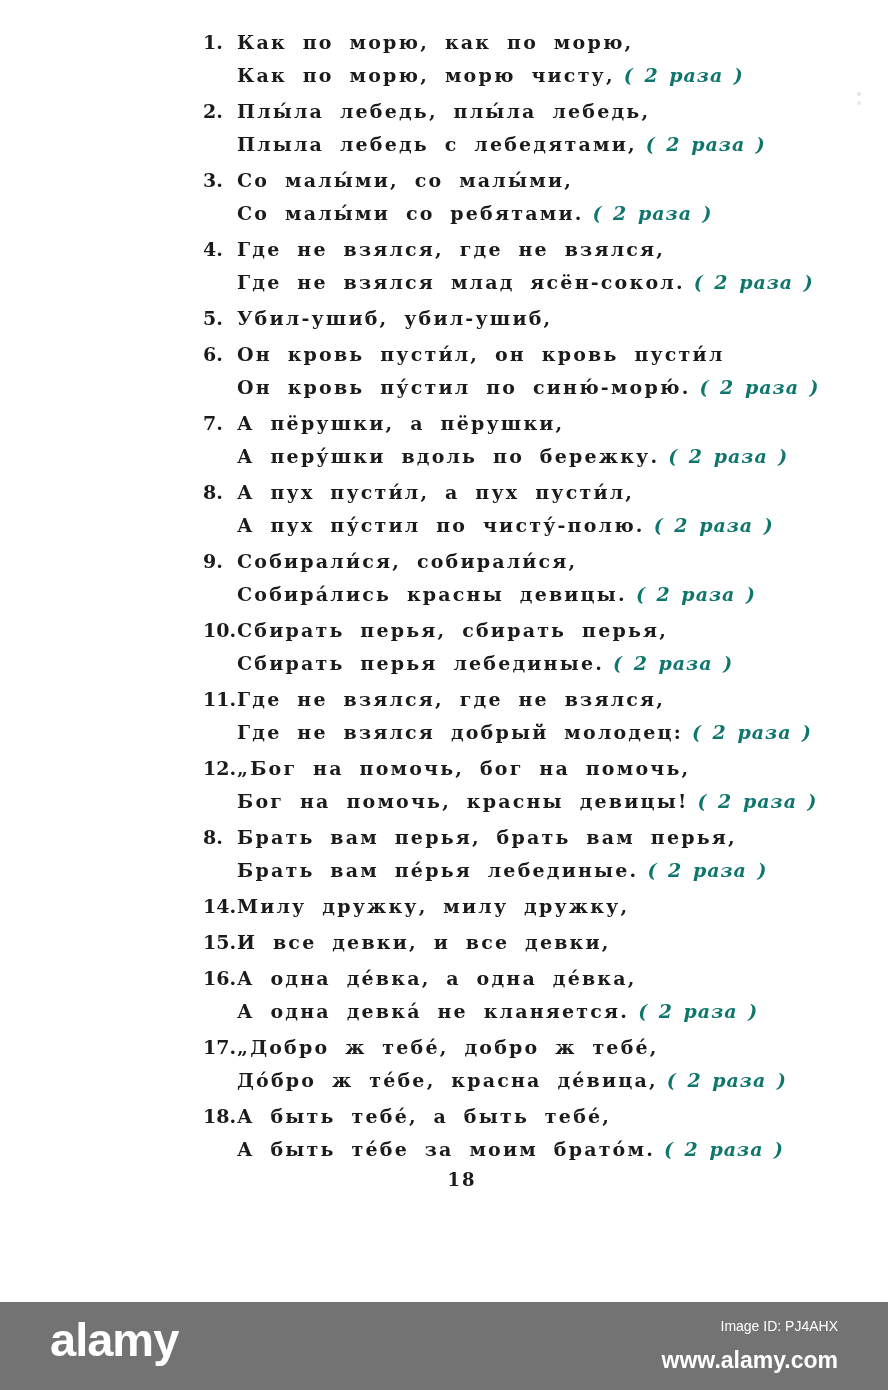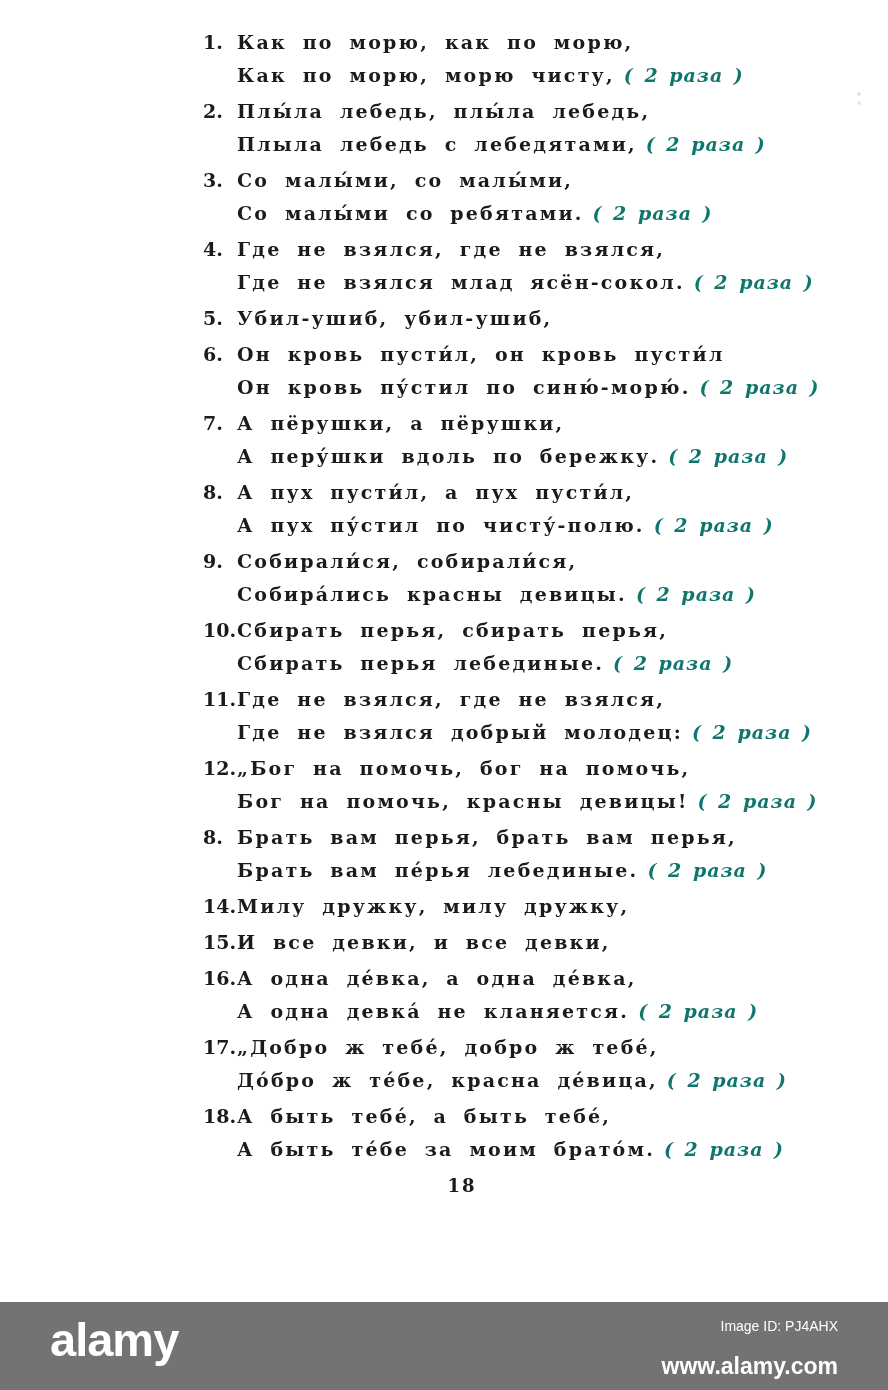--- a/index.html
+++ b/index.html
@@ -18,40 +18,40 @@
     height:33px;line-height:33px;white-space:nowrap;
     font-weight:700;font-size:19px;letter-spacing:2.2px;word-spacing:7px;
   }
   .num{display:inline-block;min-width:34px;letter-spacing:0;}
   .vline2{padding-left:34px;}
   .rep{
     font-style:italic;font-weight:700;font-size:19px;
     letter-spacing:1px;word-spacing:3px;margin-left:9px;color:#0f766e;
   }
   .pagenum{
-    margin-top:9px;text-align:center;padding-left:36px;
+    margin-top:3px;text-align:center;padding-left:36px;
     font-weight:700;font-size:18px;letter-spacing:2px;color:#1b1b1b;
   }
   .artifact{
     position:absolute;top:92px;right:27px;width:4px;height:4px;border-radius:50%;
     background:#e3e3e3;box-shadow:0 9px 0 #e7e7e7;
   }
   .alamy-bar{
     position:absolute;left:0;bottom:0;width:888px;height:88px;background:#737373;
     font-family:"Liberation Sans","DejaVu Sans",sans-serif;
   }
   .alamy-logo{
     position:absolute;left:50px;top:14px;
     color:#ffffff;font-weight:700;font-size:47px;letter-spacing:-1px;line-height:1;
   }
   .alamy-right{
     position:absolute;right:50px;top:17px;text-align:right;color:#ffffff;
   }
   .alamy-id{font-size:14px;font-weight:400;line-height:1.1;}
-  .alamy-url{font-size:23px;font-weight:700;line-height:1.1;margin-top:20px;}
+  .alamy-url{font-size:23px;font-weight:700;line-height:1.1;margin-top:14px;}
 </style>
 </head>
 <body>
 
 <div class="page">
   <div class="verses">
 
     <div class="verse">
       <div class="vline"><span class="num">1.</span><span>Как по морю, как по морю,</span></div>
       <div class="vline vline2"><span>Как по морю, морю чисту,</span><span class="rep">( 2 раза )</span></div>

